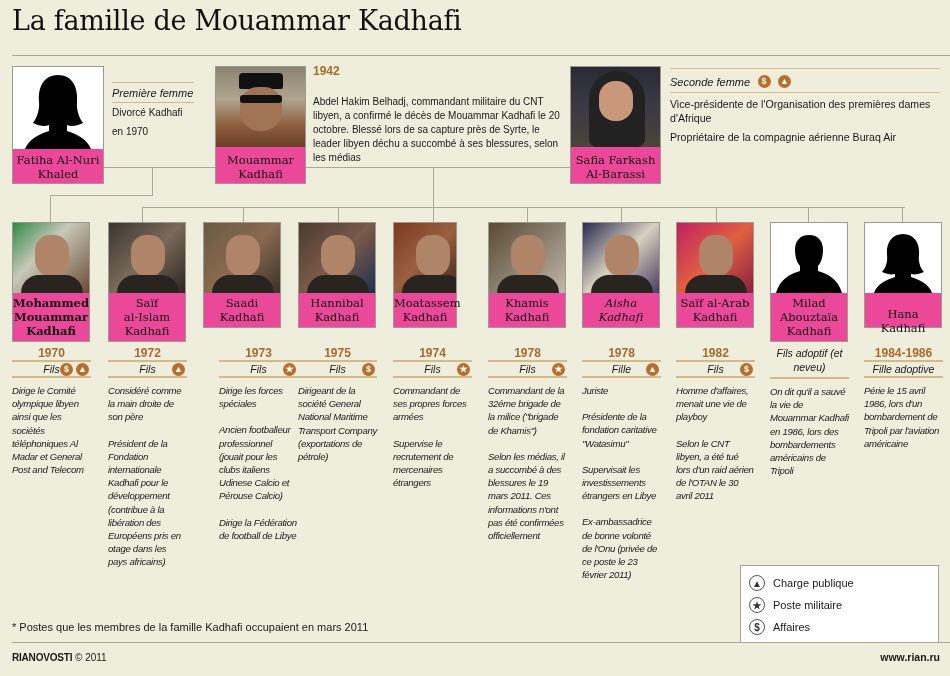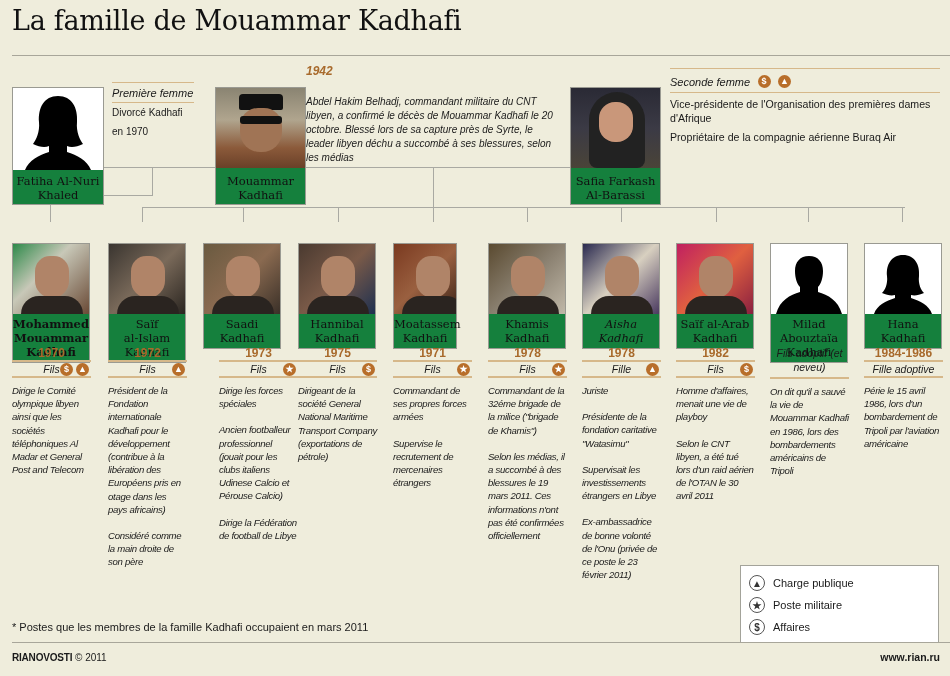--- a/index.html
+++ b/index.html
@@ -2,21 +2,21 @@
 <html><head>
 <meta charset="utf-8">
 <style>
   * { box-sizing: border-box; margin: 0; padding: 0; }
   html, body { width: 950px; height: 676px; overflow: hidden; }
   body { background: #efeddc; font-family: "Liberation Sans", sans-serif; color: #1a1a1a; position: relative; }
   .title { position: absolute; left: 12px; top: 5px; font-family: "DejaVu Serif", serif; font-size: 27px; font-weight: normal; color: #111; letter-spacing: -0.3px; }
   .title-rule { position: absolute; left: 12px; right: 0; top: 55px; height: 1px; background: #a8a69a; }
 
   
-  .card { position: absolute; background: #15803d; border: 1px solid #9a9a92; margin-top: 21px; }
+  .card { position: absolute; background: #ec4899; border: 1px solid #9a9a92; }
   .card .photo { position: absolute; left: 0; top: 0; right: 0; }
   .card .name { position: absolute; left: 0; right: 0; text-align: center; font-family: "DejaVu Serif", serif; font-size: 11.5px; line-height: 14px; color: #111; }
   .silhouette { background: #fff; display: flex; align-items: flex-end; justify-content: center; overflow: hidden; }
   .photo.real { overflow: hidden; }
 
   
   .line { position: absolute; background: #a9a9a2; }
 
   
   .year { color: #a86a2c; font-weight: bold; font-size: 12px; }
@@ -90,21 +90,21 @@
   <div class="photo real" style="height:80px; background:linear-gradient(180deg,#8a8472 0%,#b0a58e 40%,#8b5a3a 75%,#6a4028 100%);">
     <div style="position:absolute; left:23px; top:6px; width:44px; height:16px; background:#111; border-radius:4px 4px 2px 2px;"></div>
     <div style="position:absolute; left:24px; top:20px; width:42px; height:44px; background:#a07455; border-radius:18px 18px 20px 20px;"></div>
     <div style="position:absolute; left:24px; top:28px; width:42px; height:8px; background:#111; border-radius:3px;"></div>
   </div>
   <div class="name" style="top:86px;">
     <div>Mouammar</div>
     <div>Kadhafi</div>
   </div>
 </div>
-<div style="position:absolute; left:306px; top:64px; width:250px;font-style:italic;">
+<div style="position:absolute; left:313px; top:64px; width:250px;">
   <div class="year" style="font-size:12px;">1942</div>
   <div class="desc" style="margin-top:17px; font-size:10px; line-height:14px;">Abdel Hakim Belhadj, commandant militaire du CNT libyen, a confirmé le décès de Mouammar Kadhafi le 20 octobre. Blessé lors de sa capture près de Syrte, le leader libyen déchu a succombé à ses blessures, selon les médias</div>
 </div>
 
 <div class="card" style="left:570px; top:66px; width:91px; height:118px;">
   <div class="photo real" style="height:80px; background:linear-gradient(180deg,#2a2a35 0%,#3b3a45 50%,#4a4438 100%);">
     <div style="position:absolute; left:18px; top:4px; width:56px; height:76px; background:#222; border-radius:28px 28px 8px 8px;"></div>
     <div style="position:absolute; left:28px; top:14px; width:34px; height:40px; background:#c9977a; border-radius:16px;"></div>
   </div>
   <div class="name" style="top:86px;">
@@ -162,22 +162,22 @@
     </div>
     <div class="child-col" style="left: 108px;">
       <div class="year">1972</div>
       <div class="role-bar">
         <span class="role">Fils</span>
         <span class="icons">
           <span class="icon-circle">▲</span>
         </span>
       </div>
       <div class="child-desc">
+        <p>Considéré comme la main droite de son père</p>
         <p>Président de la Fondation internationale Kadhafi pour le développement (contribue à la libération des Européens pris en otage dans les pays africains)</p>
-        <p>Considéré comme la main droite de son père</p>
       </div>
     </div>
     <div class="card" style="left: 203px; top: 222px; width: 78px; height: 106px;">
       <div class="photo real" style="height: 70px; background: linear-gradient(135deg, rgb(106, 90, 64) 0%, rgb(138, 106, 80) 50%, rgb(58, 48, 40) 100%);">
         <div style="position:absolute;left:22px;top:12px;width:34px;height:42px;background:#b08468;border-radius:16px 16px 18px 18px;"></div>
         <div style="position:absolute;left:8px;top:52px;width:62px;height:18px;background:#2a2420;border-radius:20px 20px 0 0;"></div>
       </div>
       <div class="name" style="top: 73px;">
         <div>Saadi</div>
         <div>Kadhafi</div>
@@ -223,21 +223,21 @@
       <div class="photo real" style="height: 70px; background: linear-gradient(135deg, rgb(122, 58, 32) 0%, rgb(154, 96, 64) 50%, rgb(58, 36, 24) 100%);">
         <div style="position:absolute;left:22px;top:12px;width:34px;height:42px;background:#b08468;border-radius:16px 16px 18px 18px;"></div>
         <div style="position:absolute;left:8px;top:52px;width:62px;height:18px;background:#2a2420;border-radius:20px 20px 0 0;"></div>
       </div>
       <div class="name" style="top: 73px;">
         <div>Moatassem</div>
         <div>Kadhafi</div>
       </div>
     </div>
     <div class="child-col" style="left: 393px;">
-      <div class="year">1971</div>
+      <div class="year">1974</div>
       <div class="role-bar">
         <span class="role">Fils</span>
         <span class="icons">
           <span class="icon-circle">★</span>
         </span>
       </div>
       <div class="child-desc">
         <p>Commandant de ses propres forces armées</p>
         <p>Supervise le recrutement de mercenaires étrangers</p>
       </div>
@@ -330,21 +330,21 @@
       <div class="child-desc">
         <p>On dit qu'il a sauvé la vie de Mouammar Kadhafi en 1986, lors des bombardements américains de Tripoli</p>
       </div>
     </div>
     <div class="card" style="left: 864px; top: 222px; width: 78px; height: 106px;">
       <div class="photo silhouette" style="height: 70px;">
         <svg width="66" height="64" viewBox="0 0 66 64">
           <path d="M33 5c-12 0-17 10-16 21 1 8-2 14-5 17 5 2 9 3 13 2v3c-9 3-18 7-21 16h58c-3-9-12-13-21-16v-3c4 1 8 0 13-2-3-3-6-9-5-17 1-11-4-21-16-21z" fill="#000"></path>
         </svg>
       </div>
-      <div class="name" style="top: 73px;">
+      <div class="name" style="top: 84px;">
         <div>Hana</div>
         <div>Kadhafi</div>
       </div>
     </div>
     <div class="child-col" style="left: 864px;">
       <div class="year">1984-1986</div>
       <div class="role-bar">
         <span class="role">Fille adoptive</span>
       </div>
       <div class="child-desc">

